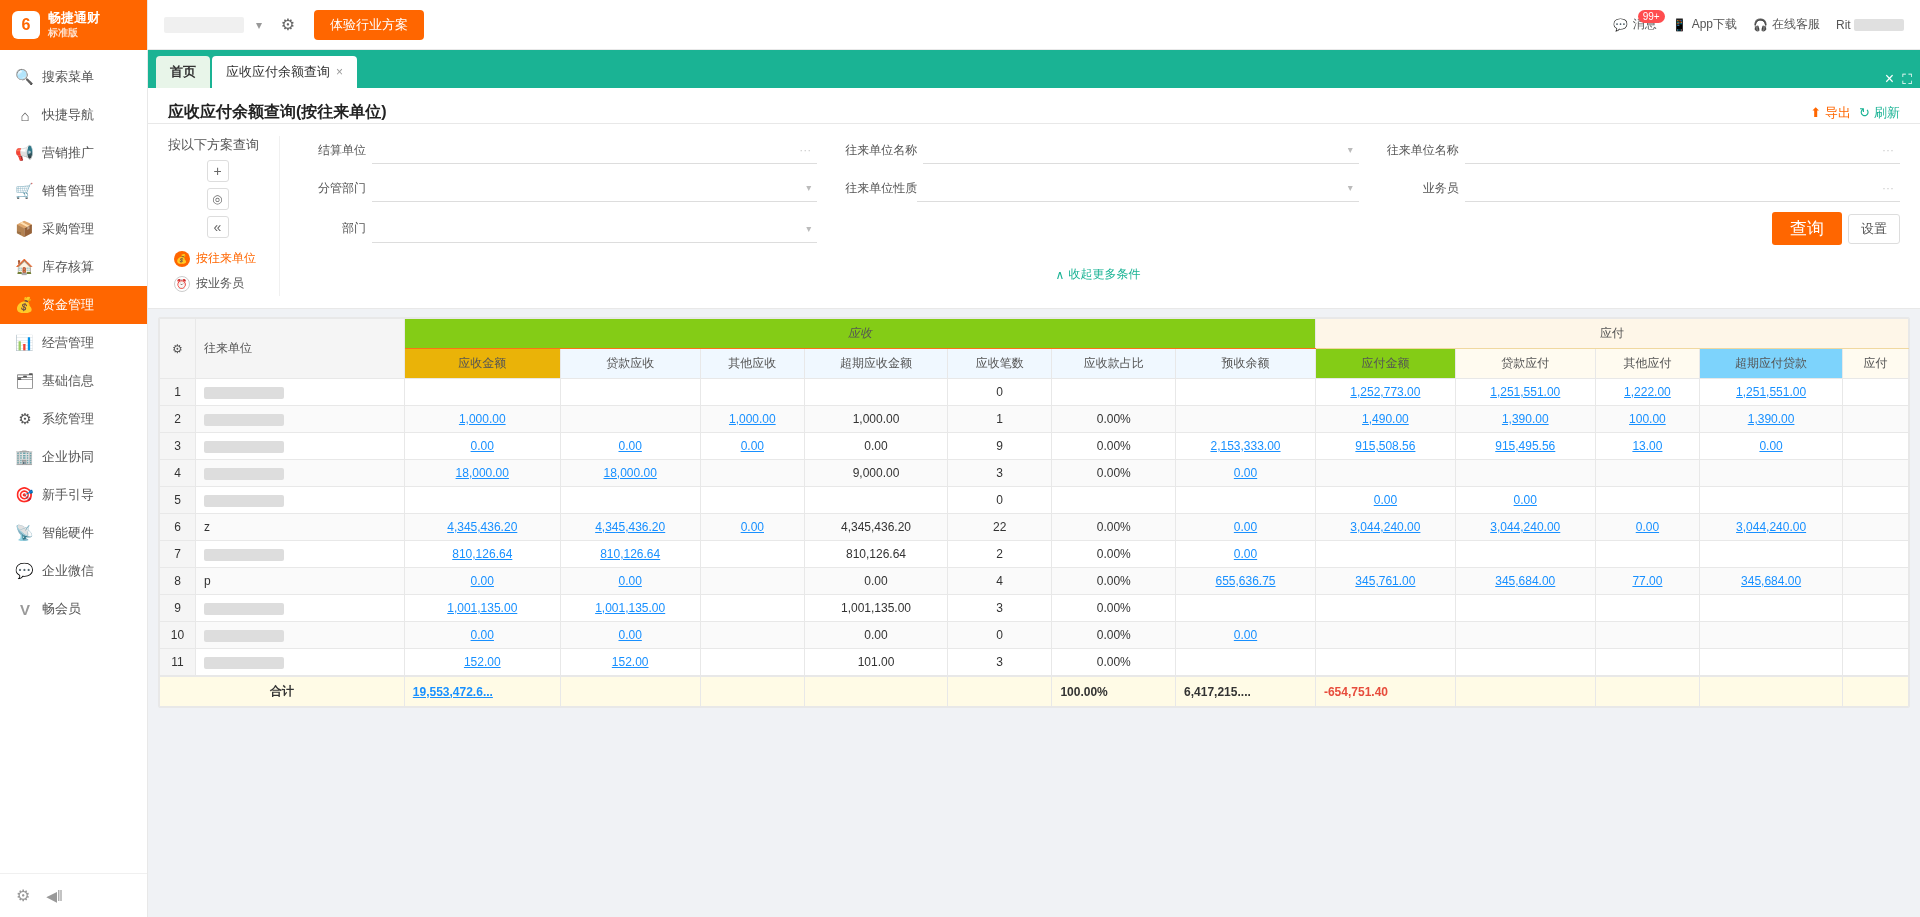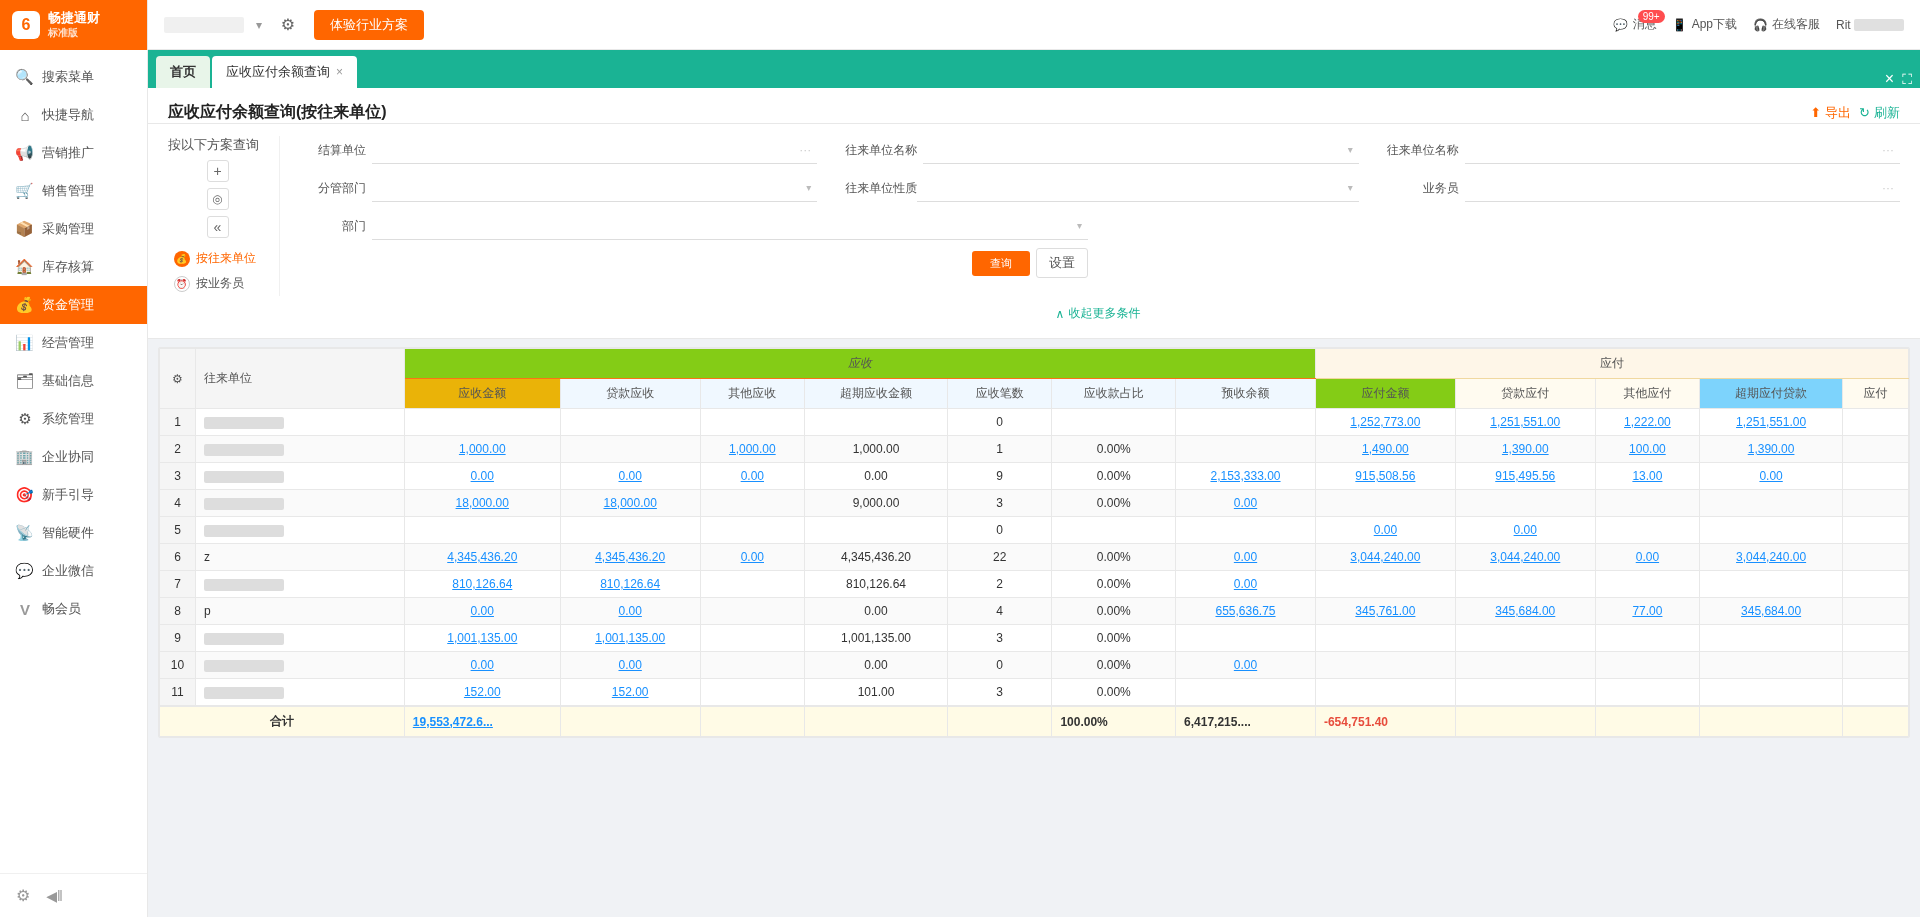--- a/index.html
+++ b/index.html
@@ -294,30 +294,30 @@
               </div>
             </div>
             <div style="display:flex; align-items:center; gap:6px;">
               <span style="flex:0 0 80px; text-align:right; font-size:12px; color:#555;">业务员</span>
               <div style="flex:1; border-bottom:1px solid #ddd; height:28px; display:flex; align-items:center; justify-content:flex-end; padding:0 6px; cursor:text;">
                 <span style="color:#ccc;">···</span>
               </div>
             </div>
           </div>
 
-          <div style="display:grid; grid-template-columns:1fr 1fr; gap:8px 20px; margin-bottom:23px;">
+          <div style="display:grid; grid-template-columns:1fr 1fr 1fr; gap:8px 20px; margin-bottom:17px;">
             <div style="display:flex; align-items:center; gap:6px;">
               <span style="flex:0 0 70px; text-align:right; font-size:12px; color:#555;">部门</span>
               <div style="flex:1; border-bottom:1px solid #ddd; height:28px; display:flex; align-items:center; justify-content:flex-end; padding:0 6px; cursor:pointer;">
                 <span style="color:#bbb; font-size:10px;">▾</span>
               </div>
             </div>
             <div></div>
             <div style="display:flex; justify-content:flex-end; gap:6px; align-items:center;">
-              <button style="background:#ff6600;color:#fff;border:none;padding:5px 18px;border-radius:3px;cursor:pointer;font-size:11px;font-family:Liberation Mono, monospace;">查询</button>
+              <button style="background:#ff6600;color:#fff;border:none;padding:5px 18px;border-radius:3px;cursor:pointer;font-size:17px;font-family:Liberation Mono, monospace;">查询</button>
               <button style="background:#fff;color:#555;border:1px solid #ddd;padding:5px 12px;border-radius:3px;cursor:pointer;font-size:13px;">设置</button>
             </div>
           </div>
 
           <div style="display:flex; justify-content:center; padding:4px 0;">
             <button style="color:#1ab394;font-size:12px;border:none;background:none;cursor:pointer;display:flex;align-items:center;gap:4px;">
               <span>∧</span>
               <span>收起更多条件</span>
             </button>
           </div>

